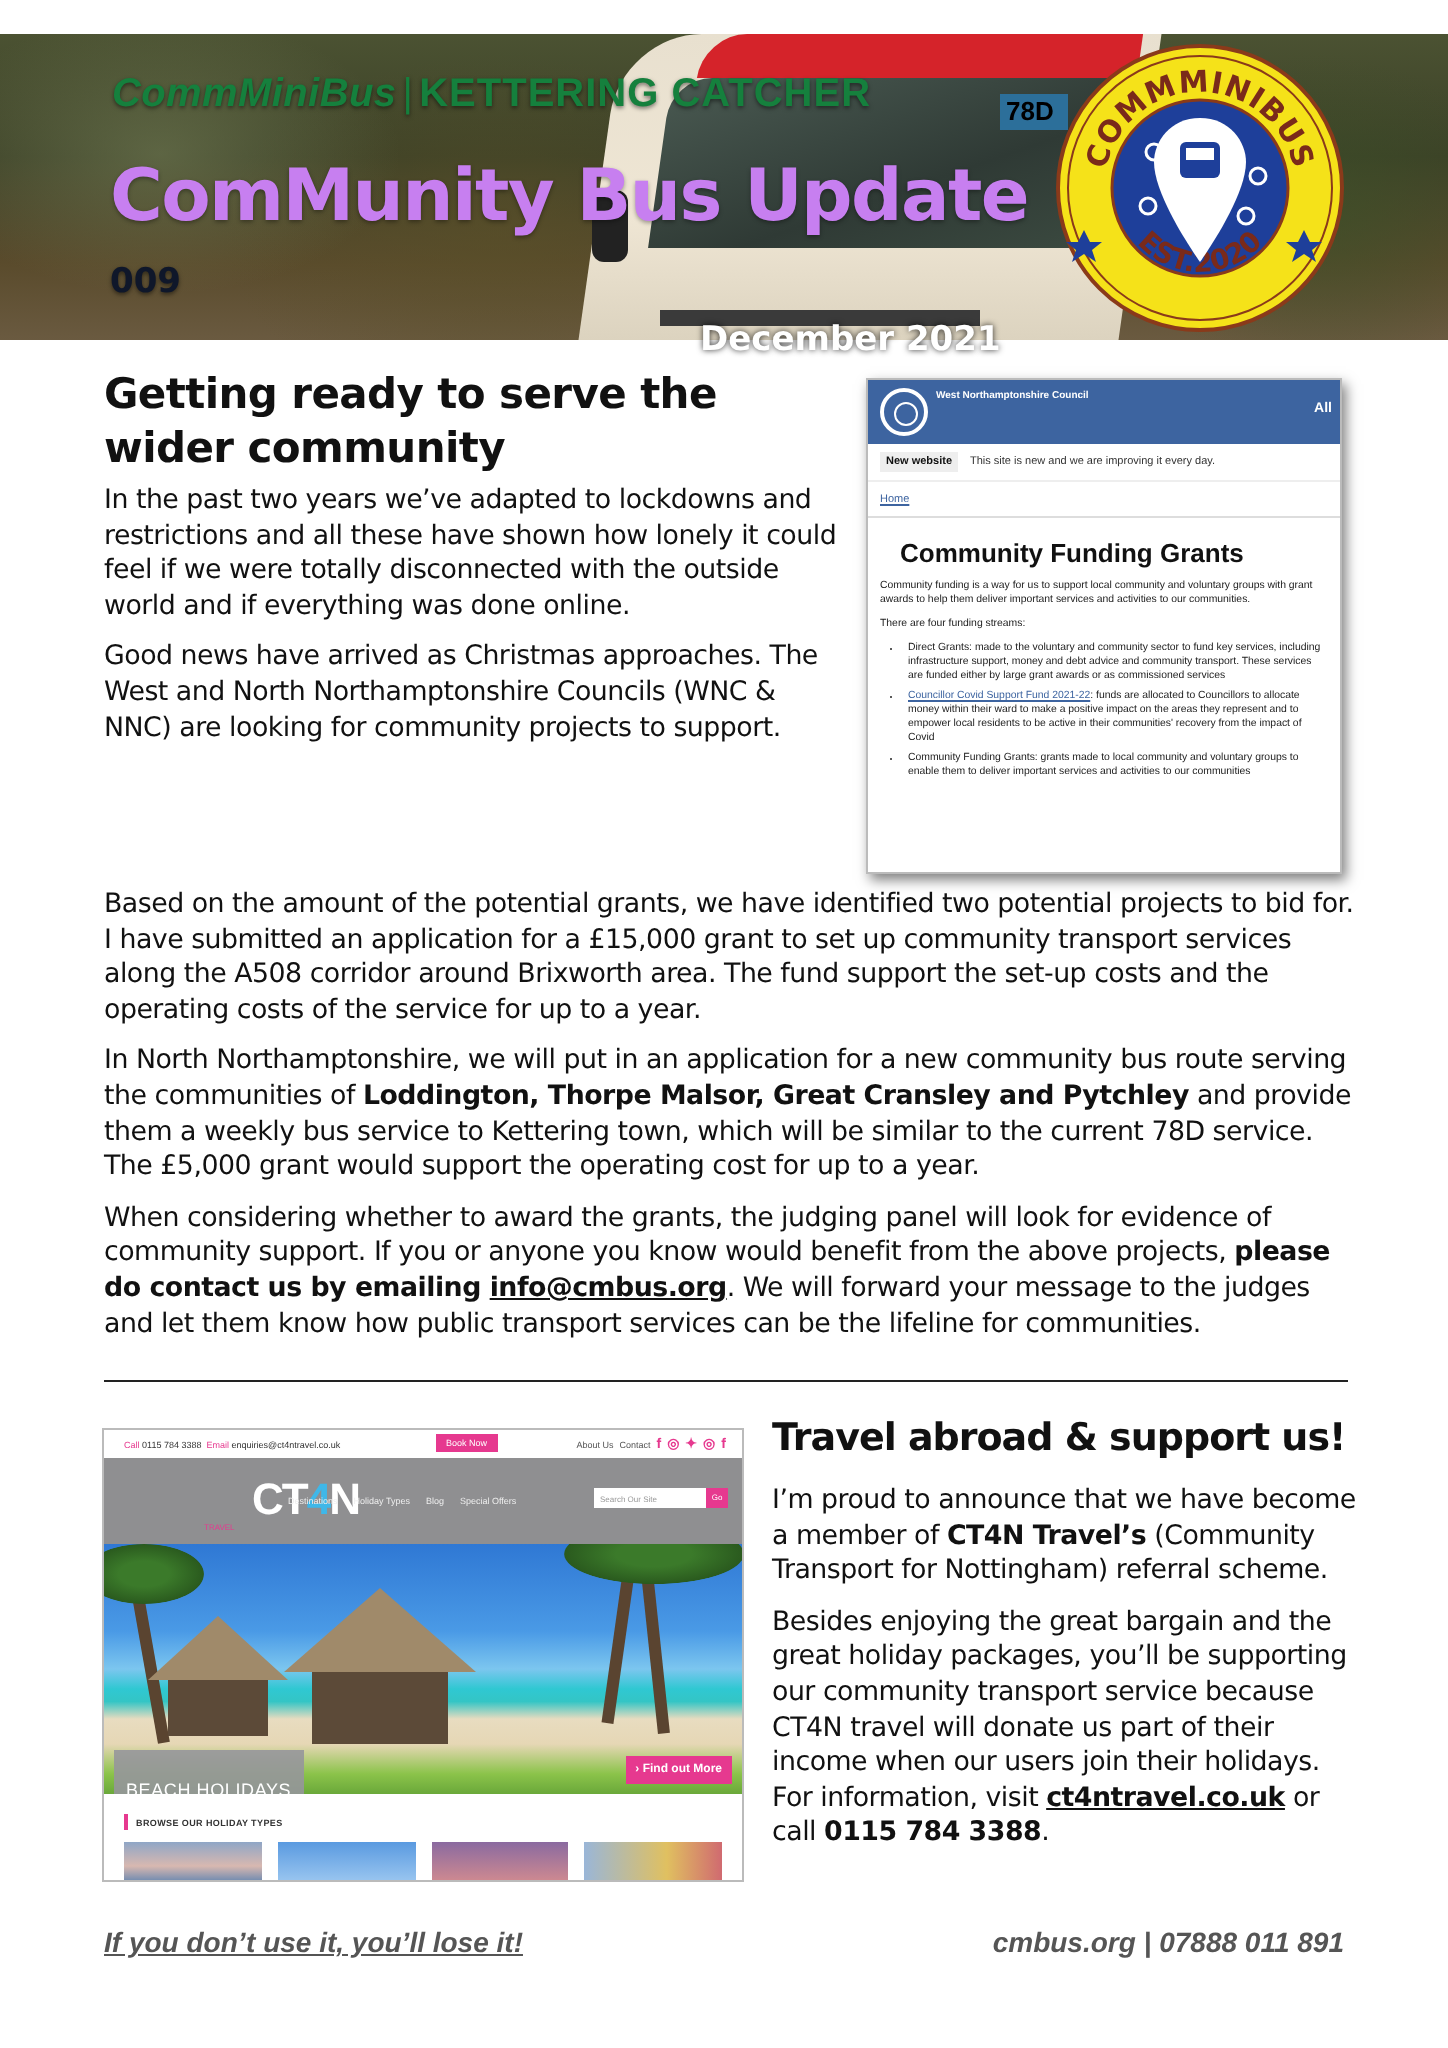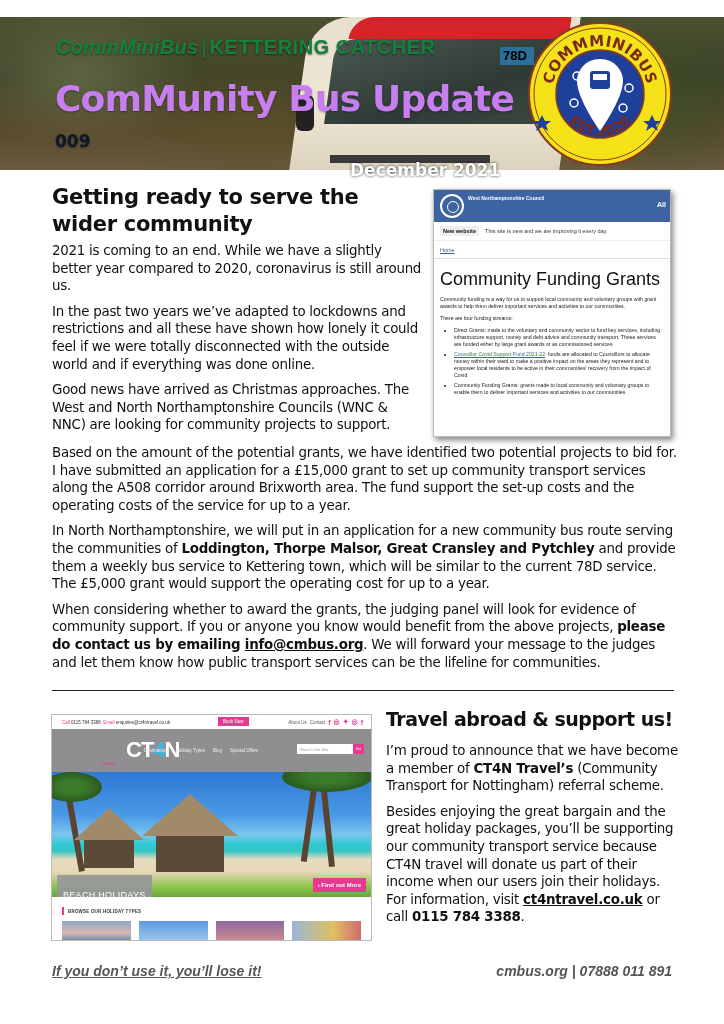--- a/index.html
+++ b/index.html
@@ -91,21 +91,21 @@
     overflow: hidden; font-family: "Liberation Sans", sans-serif;
   }
   .wnc-header { height: 32px; background: #3d64a0; position: relative; }
   .wnc-logo { position: absolute; left: 6px; top: 4px; width: 24px; height: 24px; border-radius: 50%; border: 2px solid #fff; }
   .wnc-logo::after { content: ""; position: absolute; left: 5px; top: 5px; width: 10px; height: 10px; border-radius: 50%; border: 1.5px solid #fff; }
   .wnc-org { position: absolute; left: 34px; top: 5px; color: #fff; font-size: 5px; line-height: 6.5px; font-weight: bold; width: 80px; }
   .wnc-all { position: absolute; right: 4px; top: 11px; color: #fff; font-size: 7px; font-weight: bold; }
   .wnc-banner { padding: 4px 6px; font-size: 5.5px; color: #333; display: flex; gap: 6px; align-items: center; border-bottom: 1px solid #eee; }
   .wnc-tag { background: #eee; padding: 2px 3px; font-weight: bold; color: #111; }
   .wnc-home { padding: 6px 6px 5px; font-size: 5.5px; color: #3d64a0; text-decoration: underline; border-bottom: 1px solid #ddd; }
-  .wnc-h1 { padding: 10px 6px 6px; font-size: 18px; font-weight: normal; color: #111; }
+  .wnc-h1 { padding: 10px 16px 6px; font-size: 13px; font-weight: bold; color: #111; }
   .wnc-p { padding: 0 6px; font-size: 5.2px; line-height: 7px; color: #222; margin-bottom: 5px; }
   .wnc-list { padding: 0 6px 0 20px; font-size: 5.2px; line-height: 7px; color: #222; }
   .wnc-list li { margin-bottom: 3px; }
   .wnc-list a { color: #3d64a0; text-decoration: underline; }
 
   .divider { position: absolute; left: 52px; top: 690px; width: 622px; height: 1px; background: #222; }
 
   
   .ct4n {
     position: absolute; left: 51px; top: 714px; width: 321px; height: 227px;
@@ -188,21 +188,20 @@
   <rect x="66" y="53" width="14" height="6" fill="#fff"></rect>
   <circle cx="50" cy="55" r="4" fill="none" stroke="#fff" stroke-width="1.5"></circle>
   <circle cx="96" cy="87" r="4" fill="none" stroke="#fff" stroke-width="1.5"></circle>
   <circle cx="47" cy="82" r="4" fill="none" stroke="#fff" stroke-width="1.5"></circle>
   <circle cx="102" cy="67" r="4" fill="none" stroke="#fff" stroke-width="1.5"></circle>
 </svg>
 
 <h1 class="a1-title">Getting ready to serve the wider community</h1>
 
 <div class="a1-col body-text">
-  <p>2021 is coming to an end. While we have a slightly better year compared to 2020, coronavirus is still around us.</p>
   <p>In the past two years we’ve adapted to lockdowns and restrictions and all these have shown how lonely it could feel if we were totally disconnected with the outside world and if everything was done online.</p>
   <p>Good news have arrived as Christmas approaches. The West and North Northamptonshire Councils (WNC &amp; NNC) are looking for community projects to support.</p>
 </div>
 
 <div class="wnc">
   <div class="wnc-header">
     <div class="wnc-logo"></div>
     <div class="wnc-org">West Northamptonshire Council</div>
     <div class="wnc-all">All</div>
   </div>

